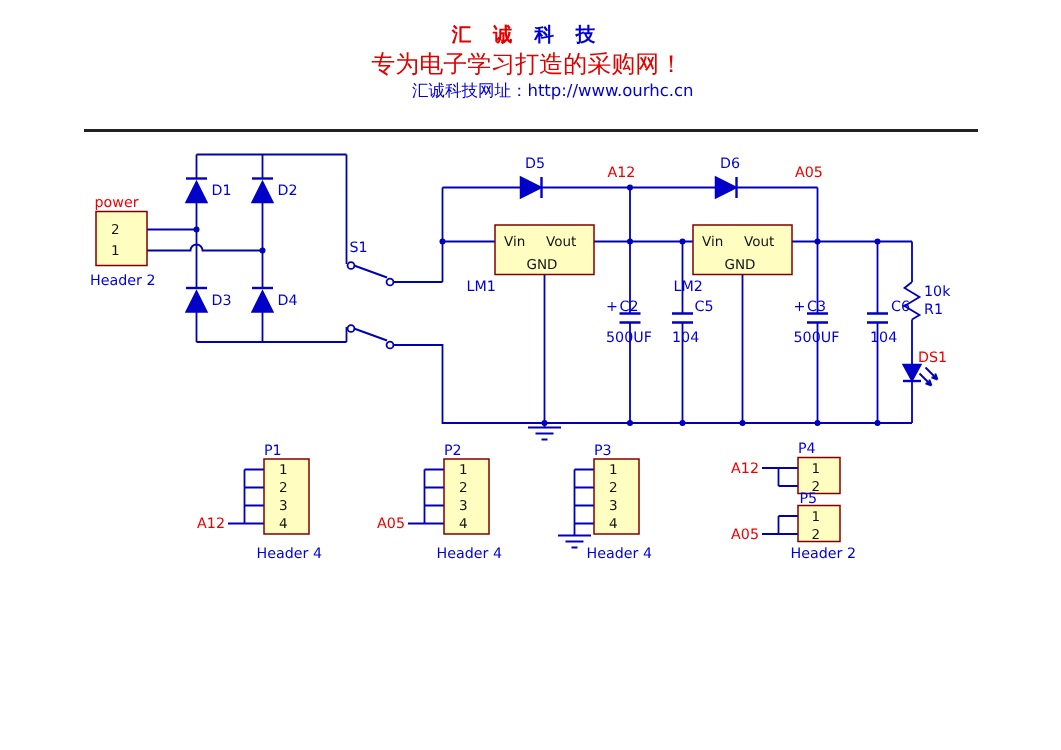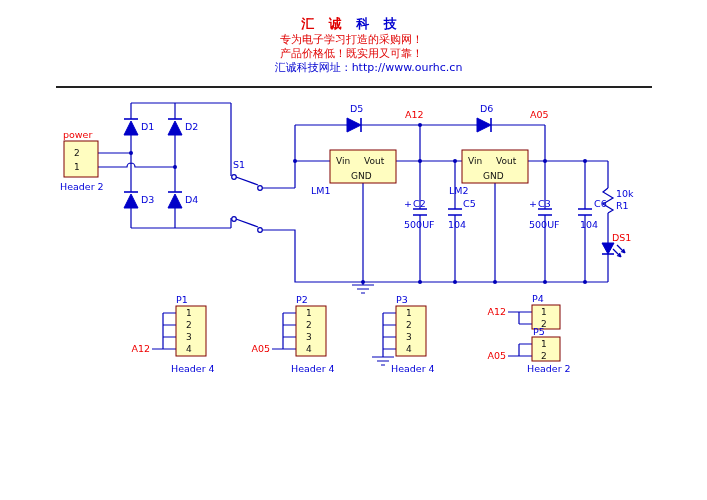--- a/index.html
+++ b/index.html
@@ -1,20 +1,20 @@
 <!DOCTYPE html>
 <html><head>
 <meta charset="utf-8">
 <style>
   html,body{margin:0;padding:0;background:#ffffff;}
   .page{position:relative;width:707px;height:500px;overflow:hidden;background:#fff;
         font-family:"DejaVu Sans","Liberation Sans",sans-serif;}
   .hdr{position:absolute;top:16px;left:4px;width:695px;text-align:center;line-height:1.3;}
   .hdr .brand{font-size:13px;font-weight:bold;letter-spacing:5px;}
-  .hdr .tag{font-size:11px;color:#e00000;}
+  .hdr .tag{font-size:16px;color:#e00000;}
   .hdr .url{font-size:11px;color:#0000d0;padding-left:34px;}
   .red{color:#e00000;} .blue{color:#0000d0;}
   .rule{position:absolute;left:56px;top:86px;width:596px;border-top:2px solid #222;}
   svg{position:absolute;left:0;top:0;}
   .wire{stroke:#0000b9;stroke-width:1.2;fill:none;}
   .blade{stroke:#0000b9;stroke-width:1.3;fill:none;}
   .comp{fill:#fffdc0;stroke:#800000;stroke-width:1;}
   .dio{fill:#0000c8;stroke:#0000c8;}
   .bar{stroke:#0000c8;stroke-width:1.6;fill:none;}
   .plate{stroke:#0000c8;stroke-width:1.6;fill:none;}
@@ -26,21 +26,20 @@
   .contact{fill:#ffffff;stroke:#0000b9;stroke-width:1.2;}
 </style>
 </head>
 <body>
 
 <div class="page">
 
   <div class="hdr">
     <div class="brand"><span class="red">汇 诚</span> <span class="blue">科 技</span></div>
     <div class="tag">专为电子学习打造的采购网！</div>
-    <div class="tag">产品价格低！既实用又可靠！</div>
     <div class="url">汇诚科技网址：http://www.ourhc.cn</div>
   </div>
 
   <div class="rule"></div>
 
   <svg width="707" height="500" viewBox="0 0 707 500">
 
     <path class="wire" d="
       M131,103 H231
       M131,103 V119 M131,135 V192 M131,208 V228

